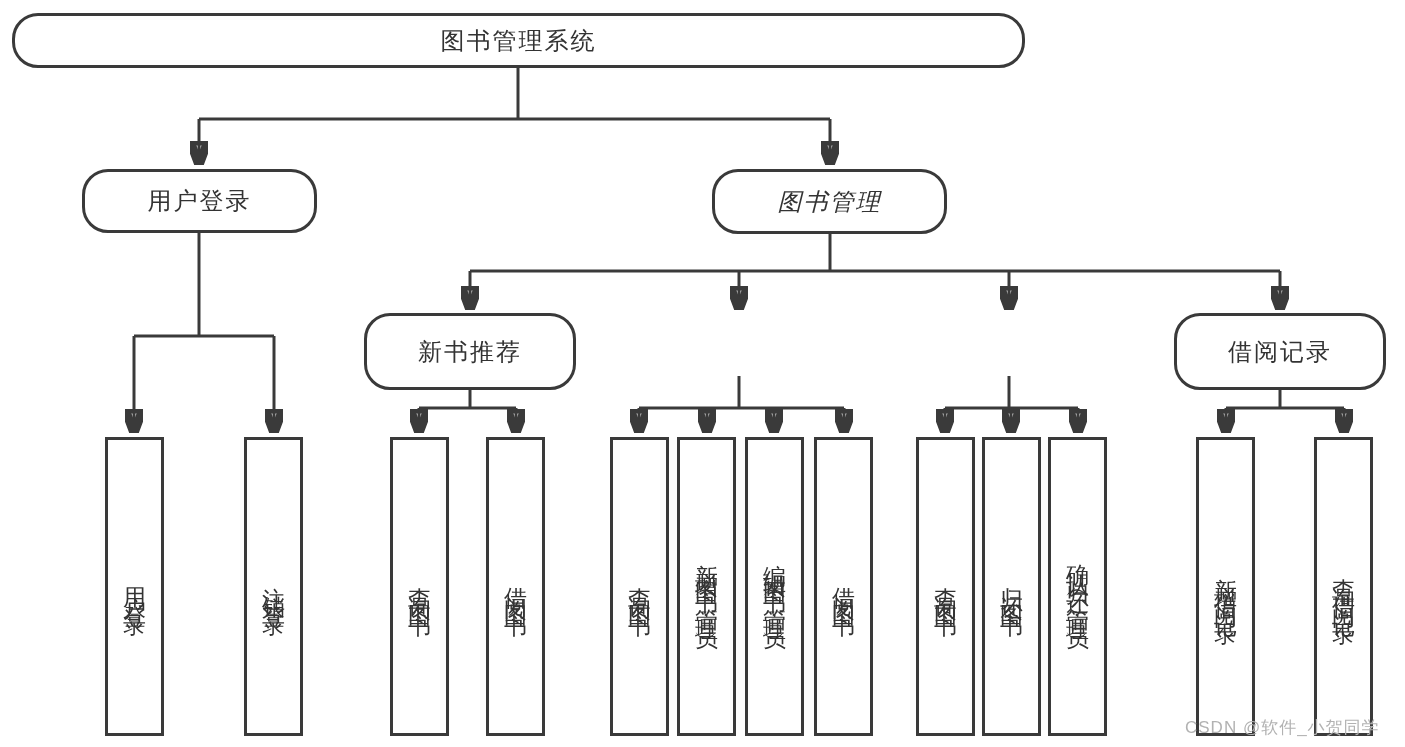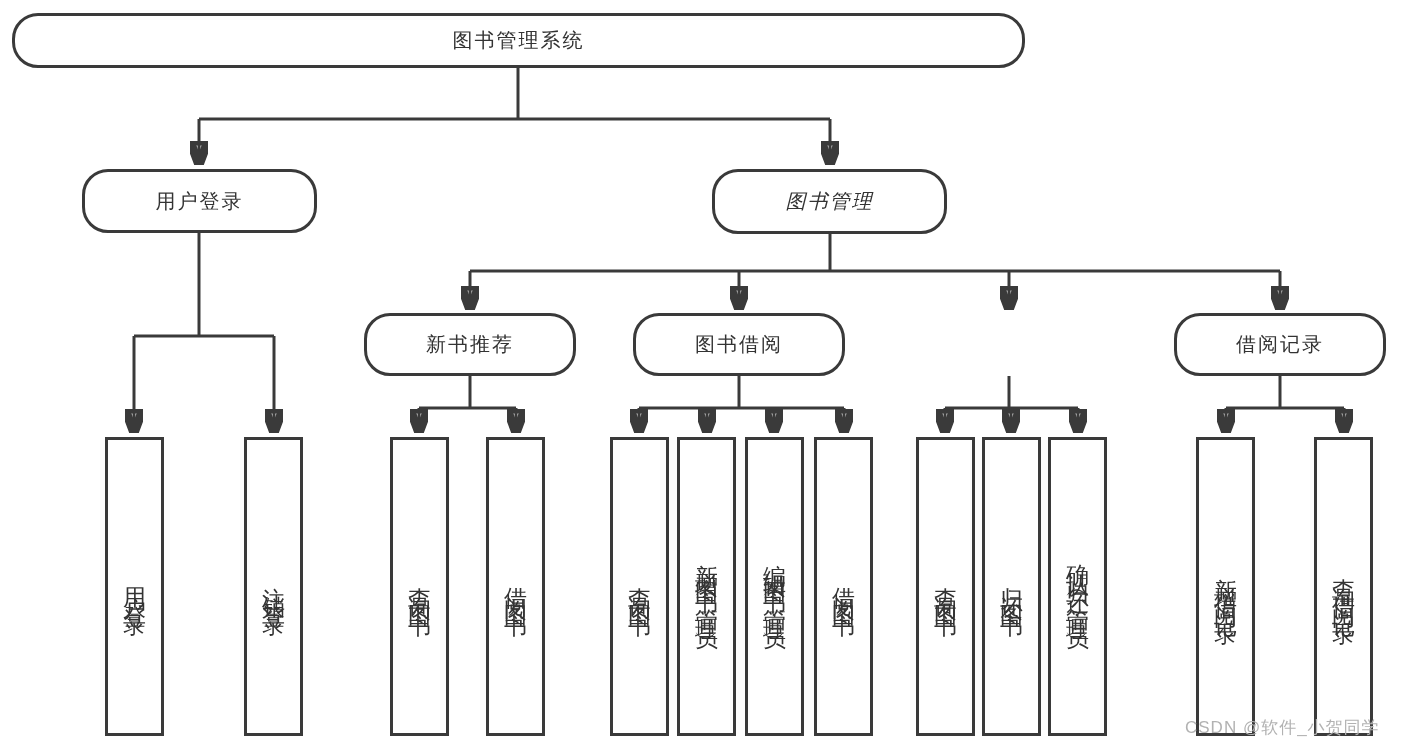--- a/index.html
+++ b/index.html
@@ -24,36 +24,36 @@
     position:absolute;
     box-sizing:border-box;
     background:var(--box-bg);
     border:3px solid var(--box-border);
     display:flex;
     align-items:center;
     justify-content:center;
     color:var(--text);
     z-index:2;
   }
-  .node.h{font-size:20px;letter-spacing:2px;border-radius:26px;}
+  .node.h{font-size:24px;letter-spacing:2px;border-radius:26px;}
   .node.leaf{font-size:23px;}
   .node.leaf .vtext{
     writing-mode:vertical-rl;
     text-orientation:mixed;
     letter-spacing:9px;
     line-height:1;
     white-space:nowrap;
   }
   
   .n-root{left:12px;top:13px;width:1013px;height:55px;}
   
   .n-user-login{left:82px;top:169px;width:235px;height:64px;}
   .n-book-mgmt{left:712px;top:169px;width:235px;height:65px;font-style:italic;}
   
-  .n-l3{top:313px;width:212px;height:63px;}
+  .n-l3{top:313px;width:212px;height:77px;}
   .n-new-book-rec{left:364px;}
   .n-book-borrow{left:633px;}
   .n-current-borrow{left:903px;}
   .n-borrow-records{left:1174px;}
   
   .leaf{top:437px;width:59px;height:299px;}
   .lf-user-login{left:105px;}
   .lf-logout{left:244px;}
   .lf-rec-query{left:390px;}
   .lf-rec-borrow{left:486px;}
@@ -137,23 +137,20 @@
   <div class="node h n-user-login">
     <span>用户登录</span>
   </div>
   <div class="node h n-book-mgmt">
     <span>图书管理</span>
   </div>
 
   <div class="node h n-l3 n-new-book-rec">
     <span>新书推荐</span>
   </div>
-  <div class="node h n-l3 n-book-borrow">
-    <span>图书借阅</span>
-  </div>
   <div class="node h n-l3 n-borrow-records">
     <span>借阅记录</span>
   </div>
 
   <div class="node leaf lf-user-login">
     <span class="vtext">用户登录</span>
   </div>
   <div class="node leaf lf-logout">
     <span class="vtext">注销登录</span>
   </div>

